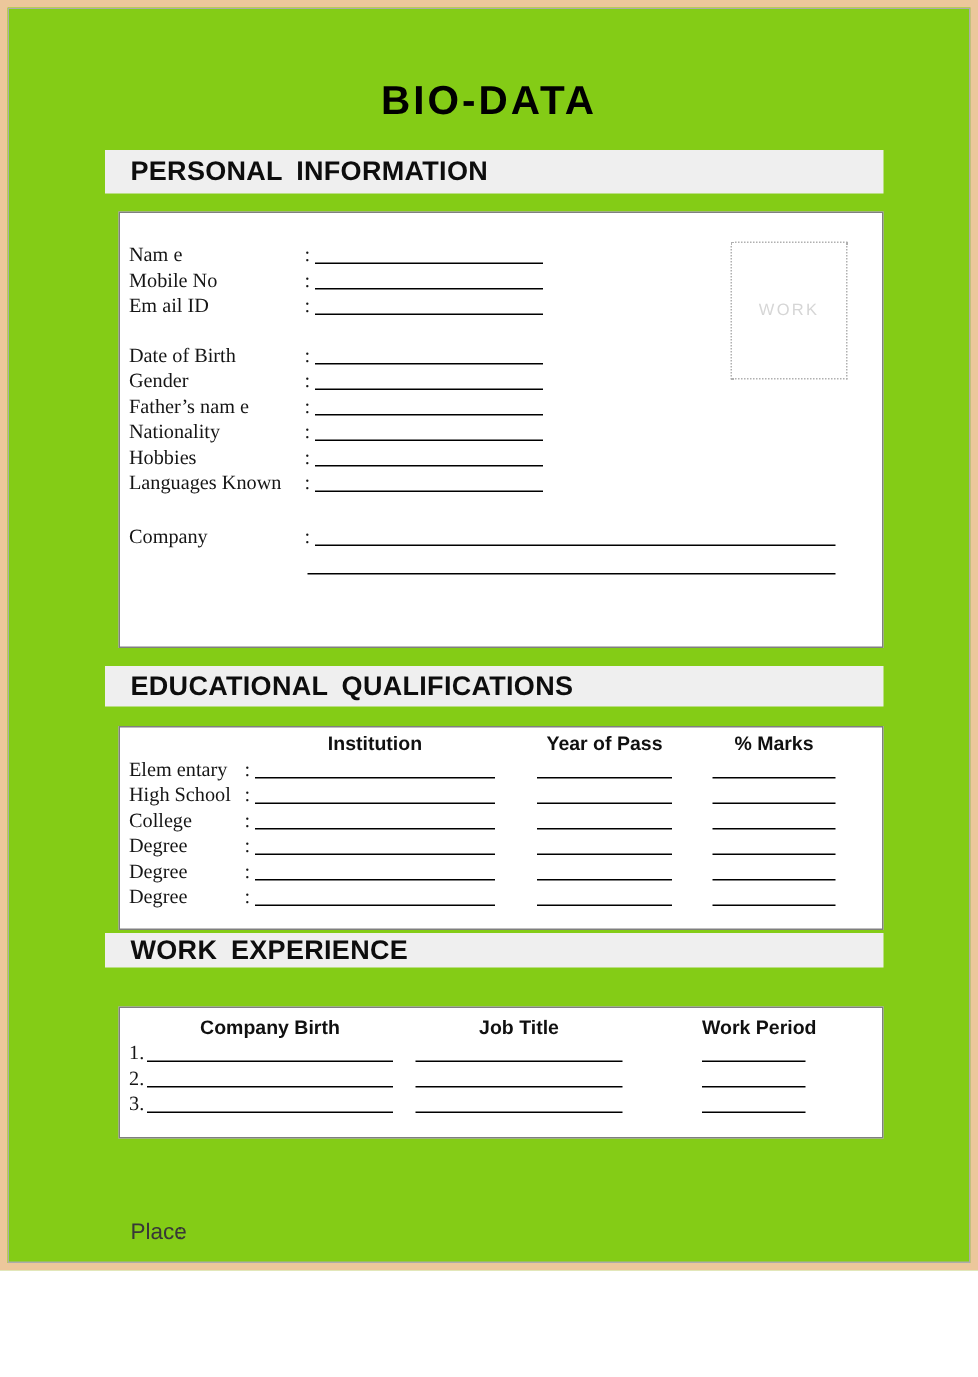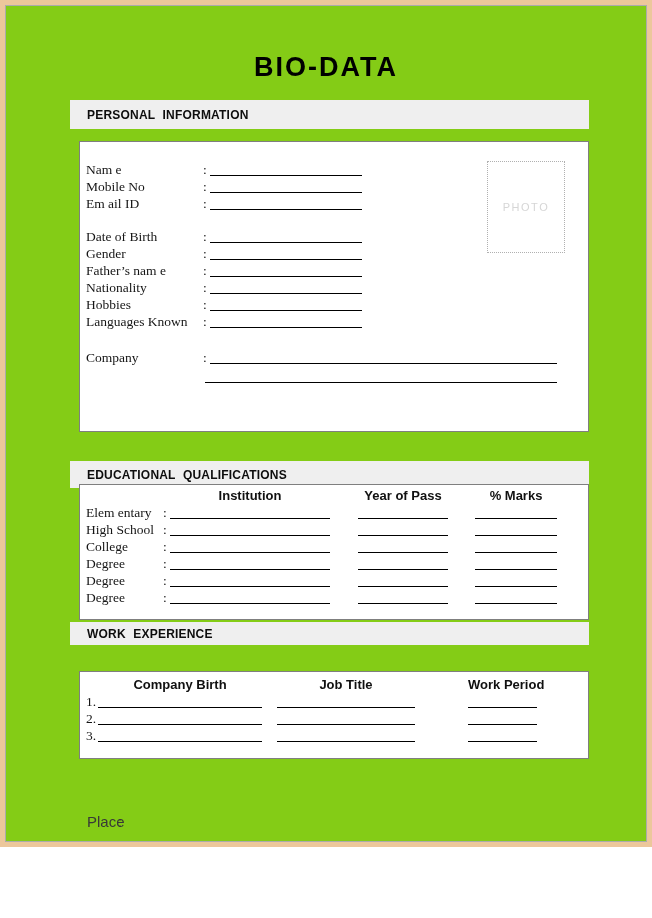--- a/index.html
+++ b/index.html
@@ -17,25 +17,25 @@
     position:absolute; top:47px; left:0; width:100%;
     text-align:center;
     font-size:27px; font-weight:bold; letter-spacing:2px;
     color:#000;
   }
   .band {
     position:absolute; left:65px; width:519px;
     background:#efefef;
     display:flex; align-items:center;
     box-sizing:border-box; padding-left:17px;
-    font-weight:bold; font-size:12px; color:#0d0d0d;
+    font-weight:bold; font-size:18px; color:#0d0d0d;
     letter-spacing:0.2px; word-spacing:4px;
   }
   .band-personal { top:95px;  height:29px; }
-  .band-edu      { top:439px; height:27px;margin-top:17px; }
+  .band-edu      { top:439px; height:27px; }
   .band-work     { top:617px; height:23px; }
 
   .box {
     position:absolute; left:74px; width:510px;
     box-sizing:border-box;
     border:1px solid #7f7f7f;
     background:#fff;
   }
   .box-personal { top:136px; height:291px; padding:19px 0 0 6px; }
   .box-edu      { top:479px; height:136px; padding:3px  0 0 6px; }
@@ -176,21 +176,21 @@
     <div class="gap19"></div>
 
     <div class="frow">
       <span class="p-lbl">Company</span>
       <span class="p-col">:</span>
       <span class="fline addr-line"></span>
     </div>
     <div class="addr-line2"></div>
 
     <div class="photo-box">
-      <span>PHOTO</span>
+      <span>WORK</span>
     </div>
   </div>
 
   <div class="band band-edu">
     <span>EDUCATIONAL QUALIFICATIONS</span>
   </div>
 
   <div class="box box-edu">
     <div class="hdr-row">
       <span class="h-inst">Institution</span>

